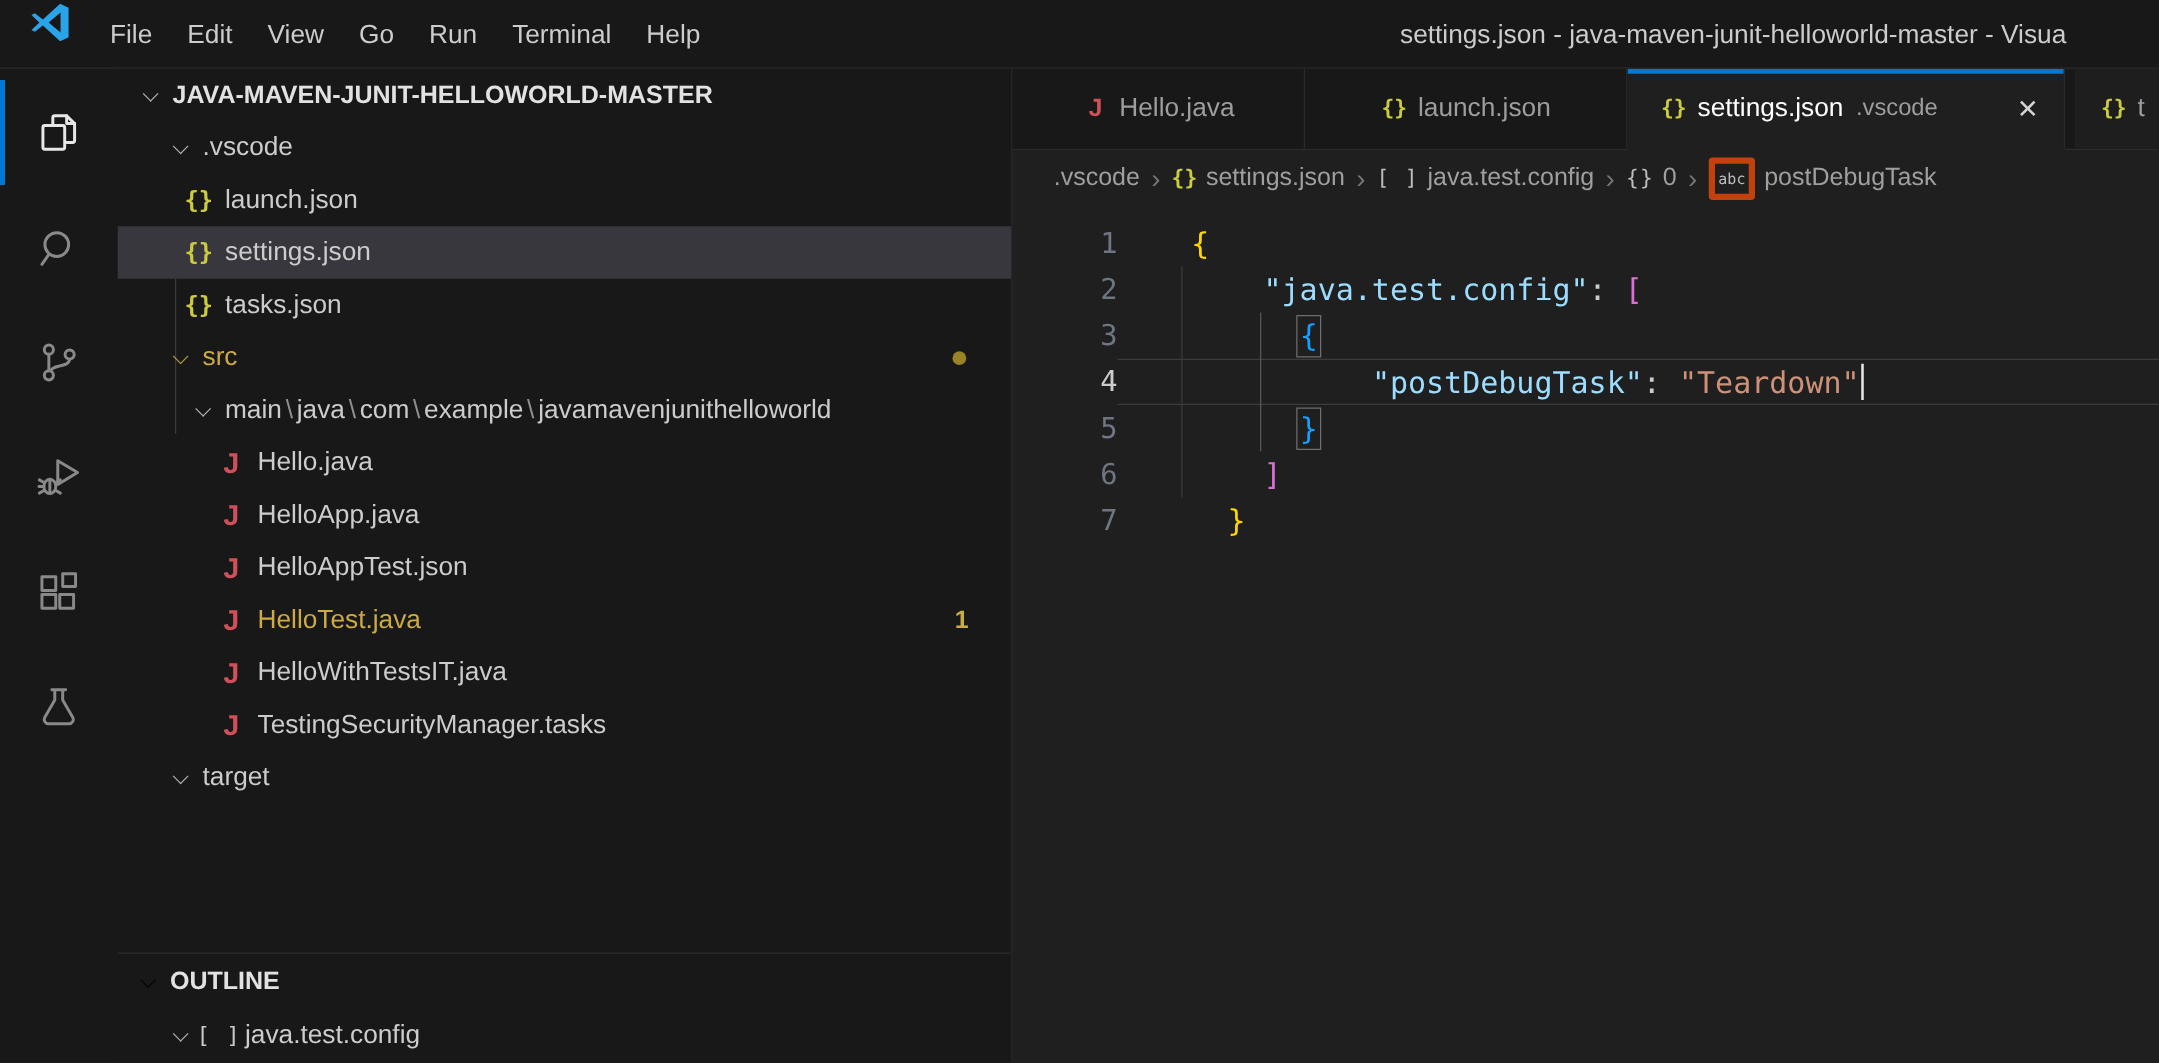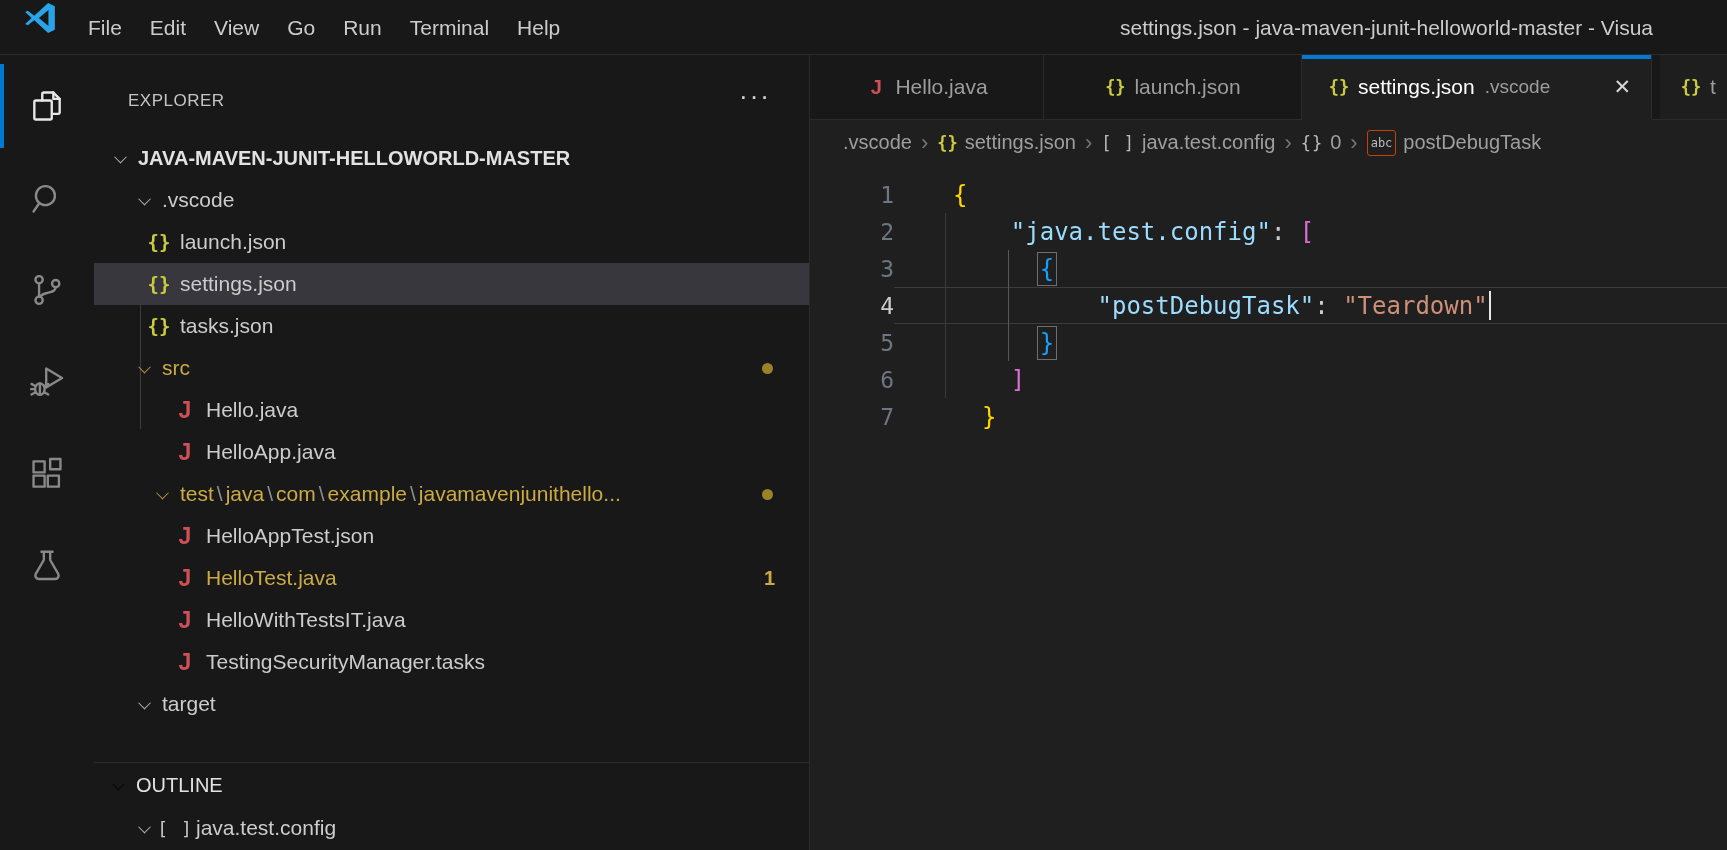--- a/index.html
+++ b/index.html
@@ -51,21 +51,21 @@
   .ico-json{color:var(--jsonic,#cbcb41);font-family:"DejaVu Sans Mono",monospace;font-weight:700;font-size:19px}
   .ico-java{color:var(--java,#cf5058);font-weight:700;font-size:23px;font-family:"Liberation Sans",sans-serif}
   .psep{color:#8f8f8f;padding:0 3px}
   .badge{position:absolute;right:34px;color:var(--warn,#ccaa44);font-size:20px;font-weight:600}
   .dot{position:absolute;right:36px;width:11px;height:11px;border-radius:50%;
     background:var(--badge,#9a8226)}
   .tree-indent-guide{position:absolute;left:46px;top:166px;height:126px;width:1px;background:#3c3c3c}
   .outline{position:absolute;left:0;right:0;top:707px;height:88px;background:#181818;
     border-top:1px solid #2b2b2b}
   .outline-header{height:44px;display:flex;align-items:center;padding-left:14px;cursor:pointer}
-  .outline-header .tlabel{font-weight:400;font-size:20px;color:#e2e2e2}
+  .outline-header .tlabel{font-weight:700;font-size:20px;color:#e2e2e2}
   .outline .trow{height:42px}
   .ico-array{color:#c8c8c8;font-family:"DejaVu Sans Mono",monospace;font-size:18px;letter-spacing:1px}
 
   
   .editor{flex:1;display:flex;flex-direction:column;min-width:0;background:var(--ebg,#1f1f1f)}
   .tabbar{height:65px;background:#181818;display:flex;flex:none;border-bottom:1px solid #2b2b2b}
   .tab{display:flex;align-items:center;justify-content:center;padding:0 18px;font-size:21px;
     color:#9d9d9d;background:#181818;border-right:1px solid #2b2b2b;position:relative;
     white-space:nowrap;overflow:hidden;cursor:pointer;flex:none}
   .tab .ico{width:22px;margin-right:8px}
@@ -79,21 +79,21 @@
   .tab-close{margin-left:auto;color:#d4d4d4;font-size:21px;padding-left:14px}
   .tab.partial{margin-left:8px;background:#1e1e1e;justify-content:flex-start;padding-left:20px;border-right:none}
 
   .breadcrumb{height:45px;display:flex;align-items:center;padding-left:33px;font-size:20px;
     color:#9f9f9f;background:var(--ebg,#1f1f1f);flex:none;white-space:nowrap}
   .bc-item{display:flex;align-items:center;cursor:pointer}
   .bc-sep{color:#767676;font-size:22px;padding:0 9px}
   .bc-ico{margin-right:7px;display:inline-flex}
   .bc-json{color:var(--jsonic,#cbcb41);font-family:"DejaVu Sans Mono",monospace;font-weight:700;font-size:17px}
   .bc-array,.bc-object{color:#bdbdbd;font-family:"DejaVu Sans Mono",monospace;font-size:17px;letter-spacing:1px}
-  .bc-abc{color:#bdbdbd;border:1px solid #c2410c;border-radius:3px;font-size:12px;
+  .bc-abc{color:#bdbdbd;border:5px solid #c2410c;border-radius:3px;font-size:12px;
     padding:4px 3px;line-height:16px;font-family:"DejaVu Sans Mono",monospace}
 
   .code-area{flex:1;position:relative;padding-top:11px;
     font-family:"DejaVu Sans Mono",monospace;font-size:24px}
   .cg{position:absolute;width:1px}
   .cg1{left:135px;top:48px;height:185px;background:#3a3a3a}
   .cg2{left:198px;top:85px;height:111px;background:#585858}
   .cl{display:flex;height:37px;align-items:center}
   .num{width:84px;text-align:right;color:#6e7681;font-size:23px;flex:none}
   .ctext{flex:1;padding-left:59px;white-space:pre;height:100%;display:flex;align-items:center}
@@ -170,24 +170,20 @@
         </svg>
       </div>
       <div class="ab-item">
         <svg width="38" height="38" viewBox="0 0 24 24" fill="none" stroke="currentColor" stroke-width="1.5" stroke-linejoin="round" stroke-linecap="round">
           <path d="M8.5 3h7M10 3v5.2L4.9 17a2.2 2.2 0 0 0 2 3.2h10.2a2.2 2.2 0 0 0 2-3.2L14 8.2V3"></path>
         </svg>
       </div>
     </div>
 
   <div class="sidebar">
-    <div class="sb-header">
-      <span class="sb-title">EXPLORER</span>
-      <span class="more-actions">···</span>
-    </div>
     <div class="tree">
       <div class="tree-indent-guide"></div>
     <div class="trow root lv0">
           <span class="chevbox">
             <span class="chev"></span>
           </span>
           <span class="tlabel">JAVA-MAVEN-JUNIT-HELLOWORLD-MASTER</span>
         </div>
         <div class="trow folder lv1">
           <span class="chevbox">
@@ -207,34 +203,33 @@
           <span class="ico ico-json">{}</span>
           <span class="tlabel">tasks.json</span>
         </div>
         <div class="trow folder lv1 warn">
           <span class="chevbox">
             <span class="chev"></span>
           </span>
           <span class="tlabel">src</span>
           <span class="dot"></span>
         </div>
+        <div class="trow folder lv2">
+          <span class="chevbox">
+            <span class="chev"></span>
+          </span>
+          <span class="tlabel"><span>main</span><span class="psep">\</span><span>java</span><span class="psep">\</span><span>com</span><span class="psep">\</span><span>example</span><span class="psep">\</span><span>javamavenjunithelloworld</span></span>
+        </div>
         <div class="trow file lv2">
           <span class="ico ico-java">J</span>
           <span class="tlabel">Hello.java</span>
         </div>
         <div class="trow file lv2">
           <span class="ico ico-java">J</span>
           <span class="tlabel">HelloApp.java</span>
-        </div>
-        <div class="trow folder lv2 warn">
-          <span class="chevbox">
-            <span class="chev"></span>
-          </span>
-          <span class="tlabel"><span>test</span><span class="psep">\</span><span>java</span><span class="psep">\</span><span>com</span><span class="psep">\</span><span>example</span><span class="psep">\</span><span>javamavenjunithello...</span></span>
-          <span class="dot"></span>
         </div>
         <div class="trow file lv2">
           <span class="ico ico-java">J</span>
           <span class="tlabel">HelloAppTest.json</span>
         </div>
         <div class="trow file lv2 warn">
           <span class="ico ico-java">J</span>
           <span class="tlabel">HelloTest.java</span>
           <span class="badge">1</span>
         </div>

